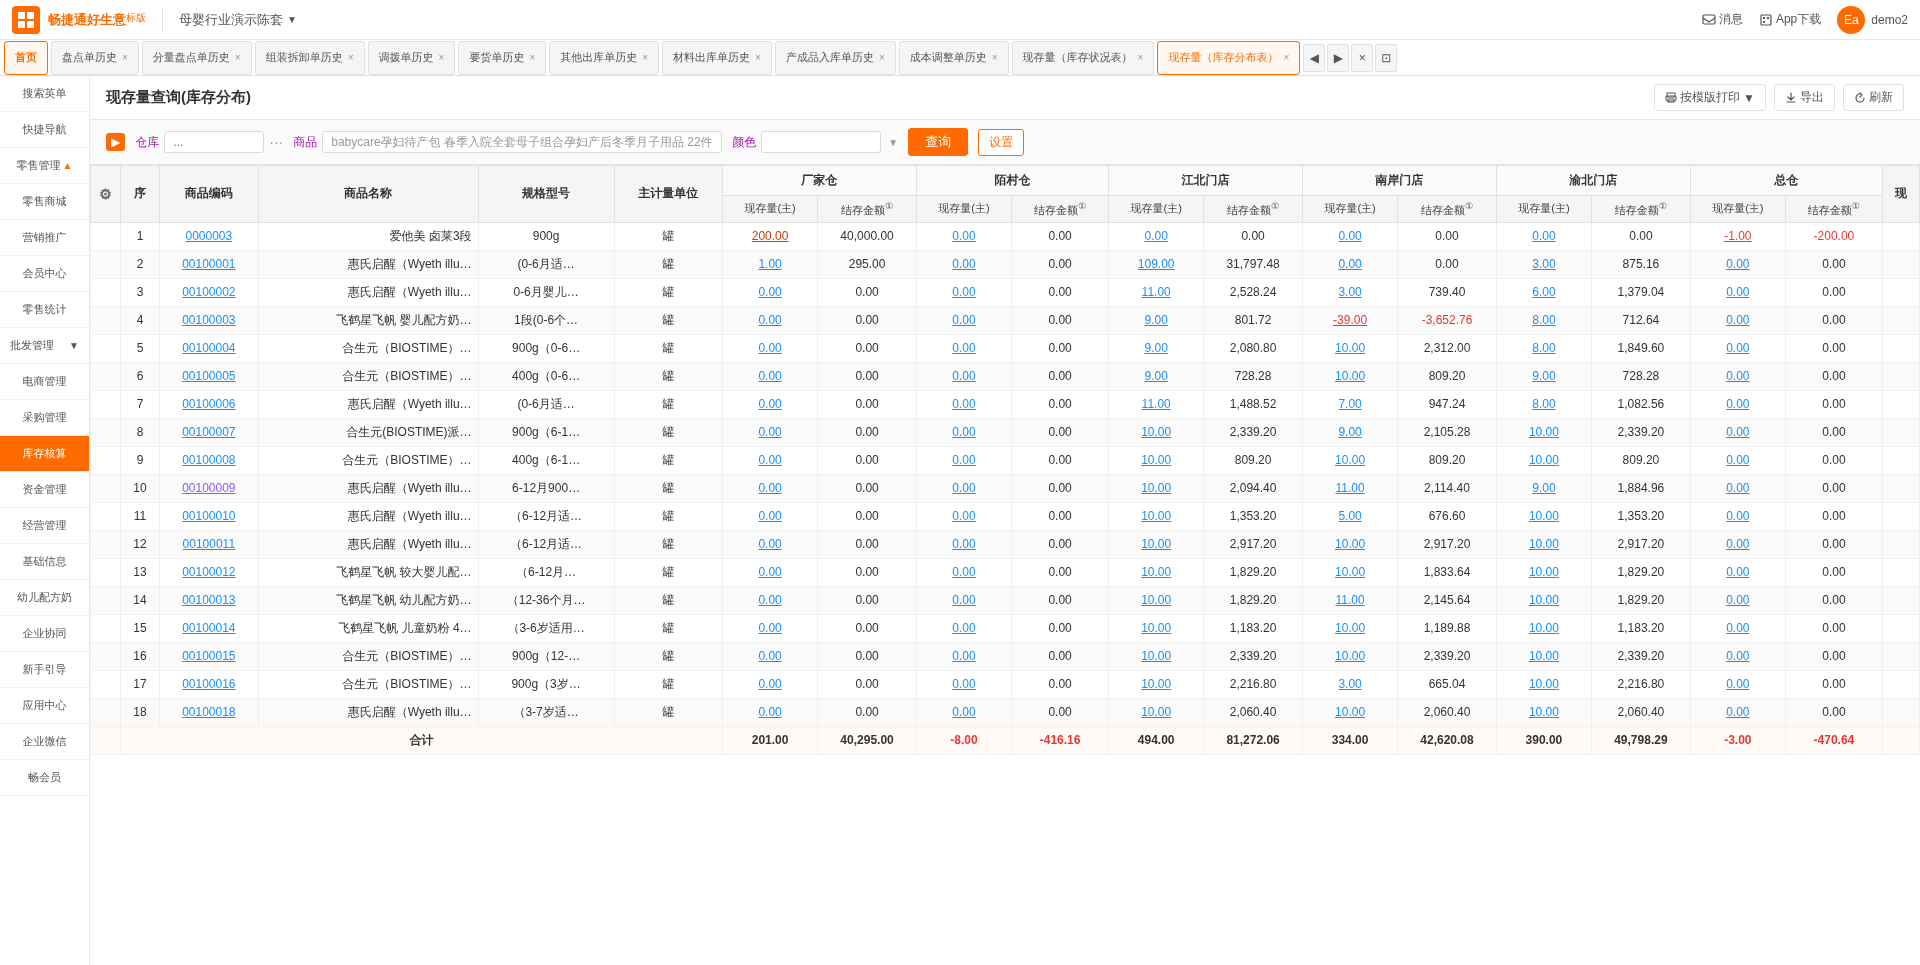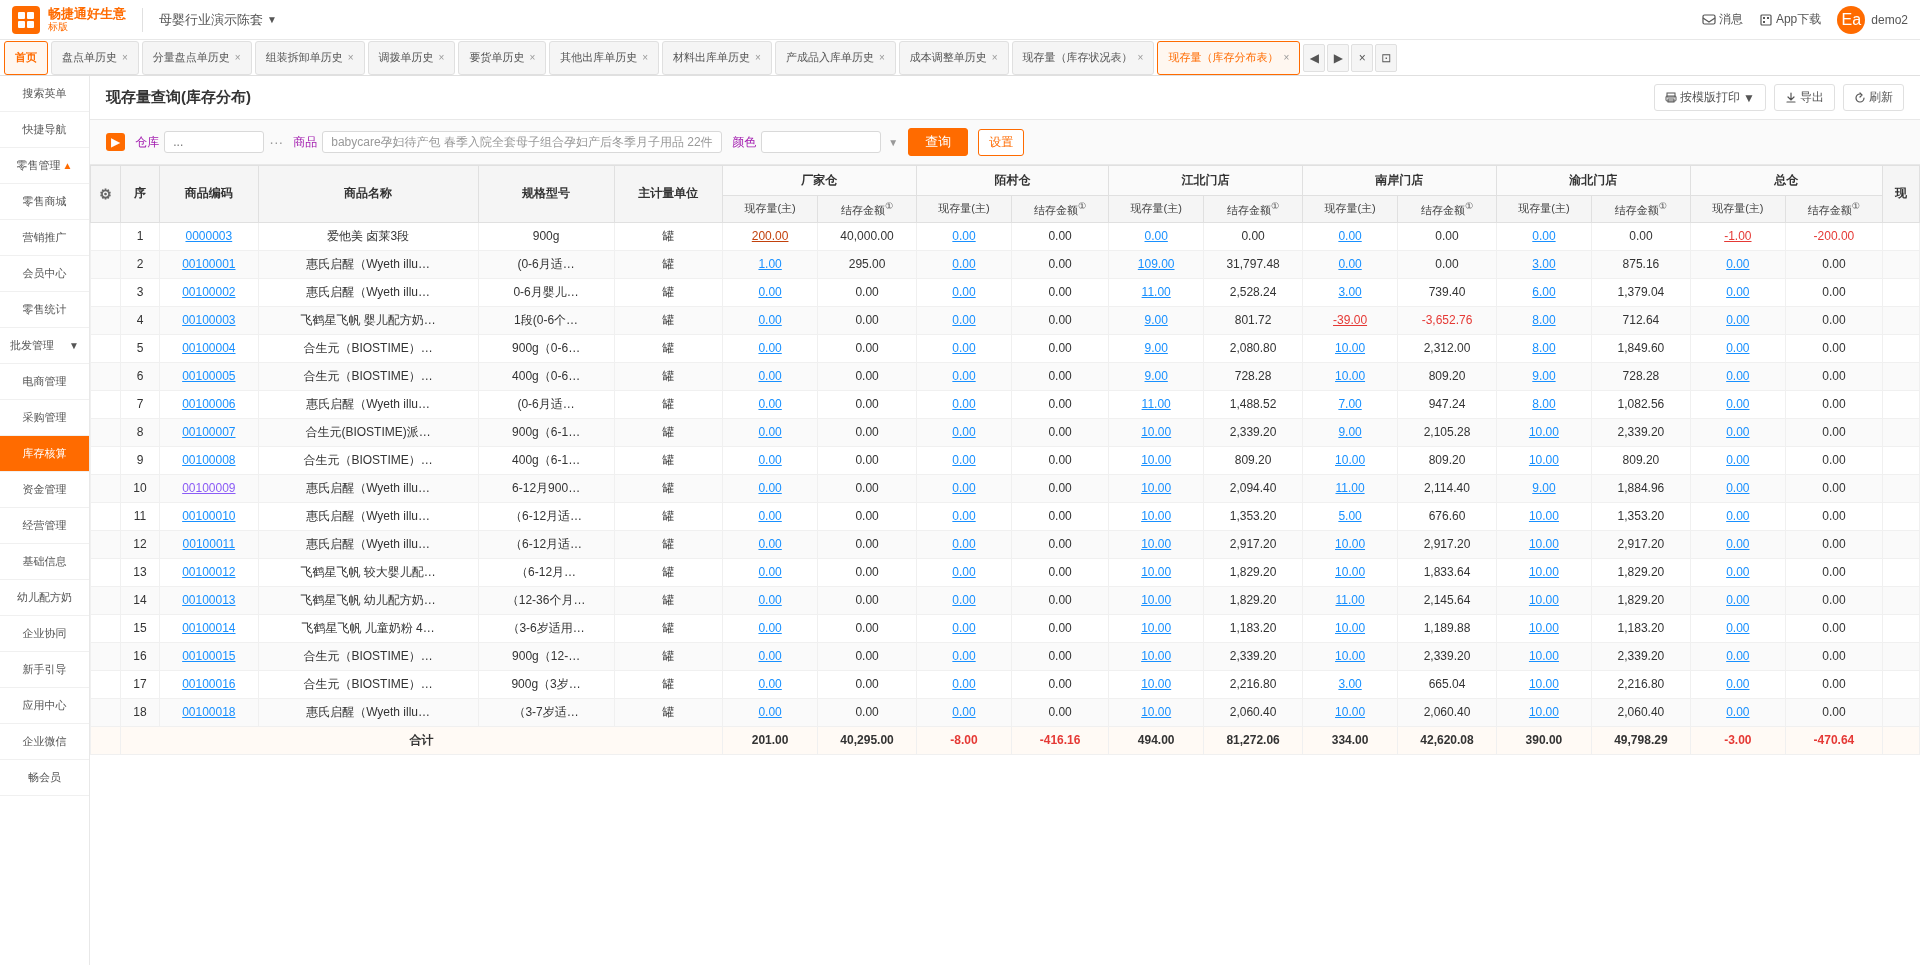--- a/index.html
+++ b/index.html
@@ -51,21 +51,21 @@
 
     
     .table-container { flex: 1; overflow: auto; background: #fff; }
     table { width: 100%; border-collapse: collapse; font-size: 12px; }
     thead { position: sticky; top: 0; z-index: 10; }
     thead tr:first-child th { background: #f5f5f5; border: 1px solid #e0e0e0; padding: 6px 6px; text-align: center; font-weight: 600; color: #333; }
     thead tr:nth-child(2) th { background: #f5f5f5; border: 1px solid #e0e0e0; padding: 4px 6px; text-align: center; font-weight: 500; color: #444; font-size: 11px; }
     tbody tr { border-bottom: 1px solid #f0f0f0; }
     tbody tr.summary-row { background: #fff8f0; font-weight: bold; }
     tbody td { border: 1px solid #f0f0f0; padding: 5px 6px; text-align: center; color: #333; }
-    tbody td.text-left { text-align: center; margin-top: 36px; }
+    tbody td.text-left { text-align: right; margin-top: 36px; }
     tbody td.red { color: #e53935; }
     tbody td.underline { text-decoration: underline; cursor: pointer; }
     .th-group { background: #fafafa !important; }
     .settings-icon { font-size: 14px; color: #666; cursor: pointer; }
 
     
     .summary-row td { background: #fffaf5; font-weight: bold; }
 
     
     ::-webkit-scrollbar { width: 6px; height: 6px; }
@@ -80,21 +80,21 @@
 <div class="top-bar">
   <div class="top-bar-left">
     <div class="logo-icon">
       <svg width="18" height="18" viewBox="0 0 18 18">
           <rect x="1" y="1" width="7" height="7" fill="white" rx="1"></rect>
           <rect x="10" y="1" width="7" height="7" fill="white" rx="1"></rect>
           <rect x="1" y="10" width="7" height="7" fill="white" rx="1"></rect>
           <rect x="10" y="10" width="7" height="7" fill="white" rx="1"></rect>
         </svg>
     </div>
-    <div style="display:flex;flex-direction:column;line-height:1.2">
+    <div style="display:flex;flex-direction:row;line-height:1.2">
       <span style="font-size:13px;font-weight:bold;color:#ff6b00">畅捷通好生意</span>
       <span style="font-size:10px;color:#ff6b00">标版</span>
     </div>
     <div style="width:1px;height:24px;background:#e0e0e0;margin:0 8px"></div>
     <div style="display:flex;align-items:center;gap:4px;cursor:pointer;color:#555;font-size:13px">
       <span>母婴行业演示陈套</span>
       <span style="font-size:10px">▼</span>
     </div>
   </div>
   <div class="top-bar-right">
@@ -109,21 +109,21 @@
       <svg width="14" height="14" viewBox="0 0 14 14" fill="none">
           <rect x="2" y="2" width="10" height="10" rx="1" stroke="#555" stroke-width="1.2" fill="none"></rect>
           <rect x="4" y="4" width="2" height="2" fill="#555"></rect>
           <rect x="8" y="4" width="2" height="2" fill="#555"></rect>
           <rect x="4" y="8" width="2" height="2" fill="#555"></rect>
         </svg>
       <span>App下载</span>
     </span>
     <div style="display:flex;align-items:center;gap:6px;cursor:pointer">
       <div class="user-avatar">
-        <span style="font-size:16px">Ea</span>
+        <span style="font-size:12px">Ea</span>
       </div>
       <span>demo2</span>
     </div>
   </div>
 </div>
 
 <div class="tab-bar">
   <div class="tab-item tab-home">
     <span>首页</span>
   </div>

